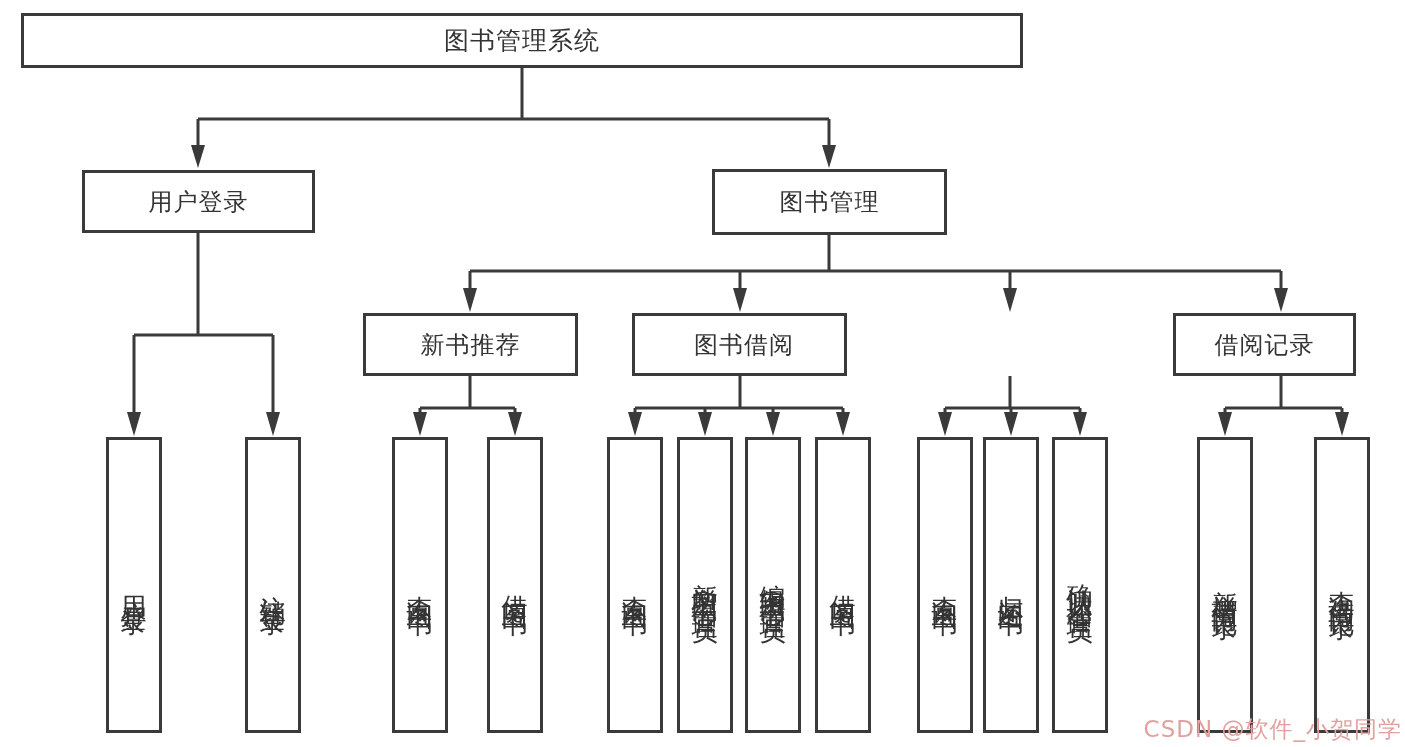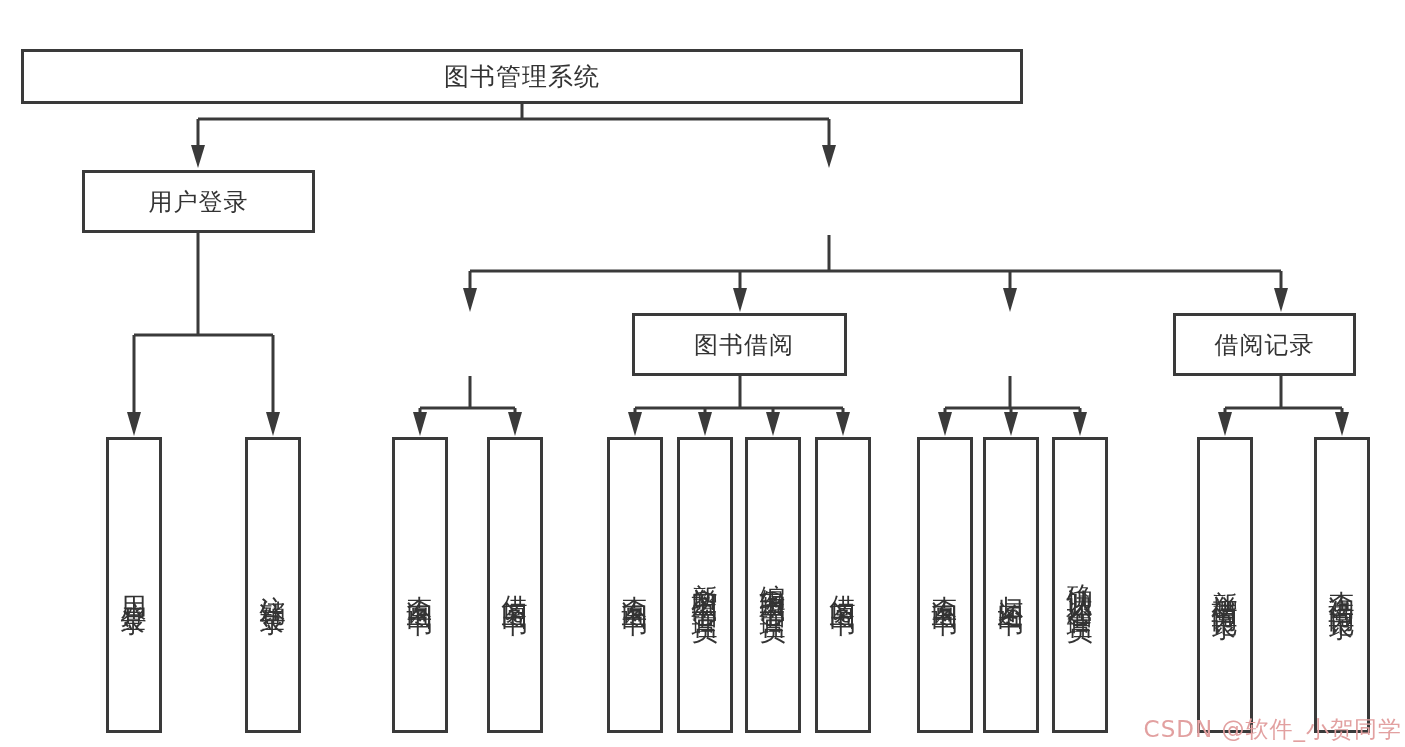--- a/index.html
+++ b/index.html
@@ -20,21 +20,21 @@
     display:flex;
     align-items:center;
     justify-content:center;
     text-align:center;
   }
   .node.h{
     font-size:24px;
     letter-spacing:1px;
     white-space:nowrap;
   }
-  .node.root{font-size:25px;margin-top:36px;}
+  .node.root{font-size:25px;}
   .node.v{
     writing-mode:vertical-rl;
     text-orientation:mixed;
     font-size:26px;
     letter-spacing:5px;
     line-height:1;
   }
   .watermark{
     position:absolute;
     right:3px;
@@ -89,21 +89,23 @@
       <polygon points="1004,412 1018,412 1011,436"></polygon>
       <polygon points="1073,412 1087,412 1080,436"></polygon>
       <polygon points="1218,412 1232,412 1225,436"></polygon>
       <polygon points="1335,412 1349,412 1342,436"></polygon>
     </g>
   </svg>
 
   <div class="node h root" style="left:21px;top:13px;width:1002px;height:55px;">图书管理系统</div>
 
   <div class="node h" style="left:82px;top:170px;width:233px;height:63px;">用户登录</div>
+  <div class="node h" style="left:712px;top:169px;width:235px;height:66px;">图书管理</div>
 
+  <div class="node h" style="left:363px;top:313px;width:215px;height:63px;">新书推荐</div>
   <div class="node h" style="left:632px;top:313px;width:215px;height:63px;padding-left:9px;">图书借阅</div>
   <div class="node h" style="left:1173px;top:313px;width:183px;height:63px;">借阅记录</div>
 
   <div class="node v" style="left:106px;top:437px;width:56px;height:296px;">用户登录</div>
   <div class="node v" style="left:245px;top:437px;width:56px;height:296px;">注销登录</div>
 
   <div class="node v" style="left:392px;top:437px;width:56px;height:296px;">查询图书</div>
   <div class="node v" style="left:487px;top:437px;width:56px;height:296px;">借阅图书</div>
 
   <div class="node v" style="left:607px;top:437px;width:56px;height:296px;">查询图书</div>

